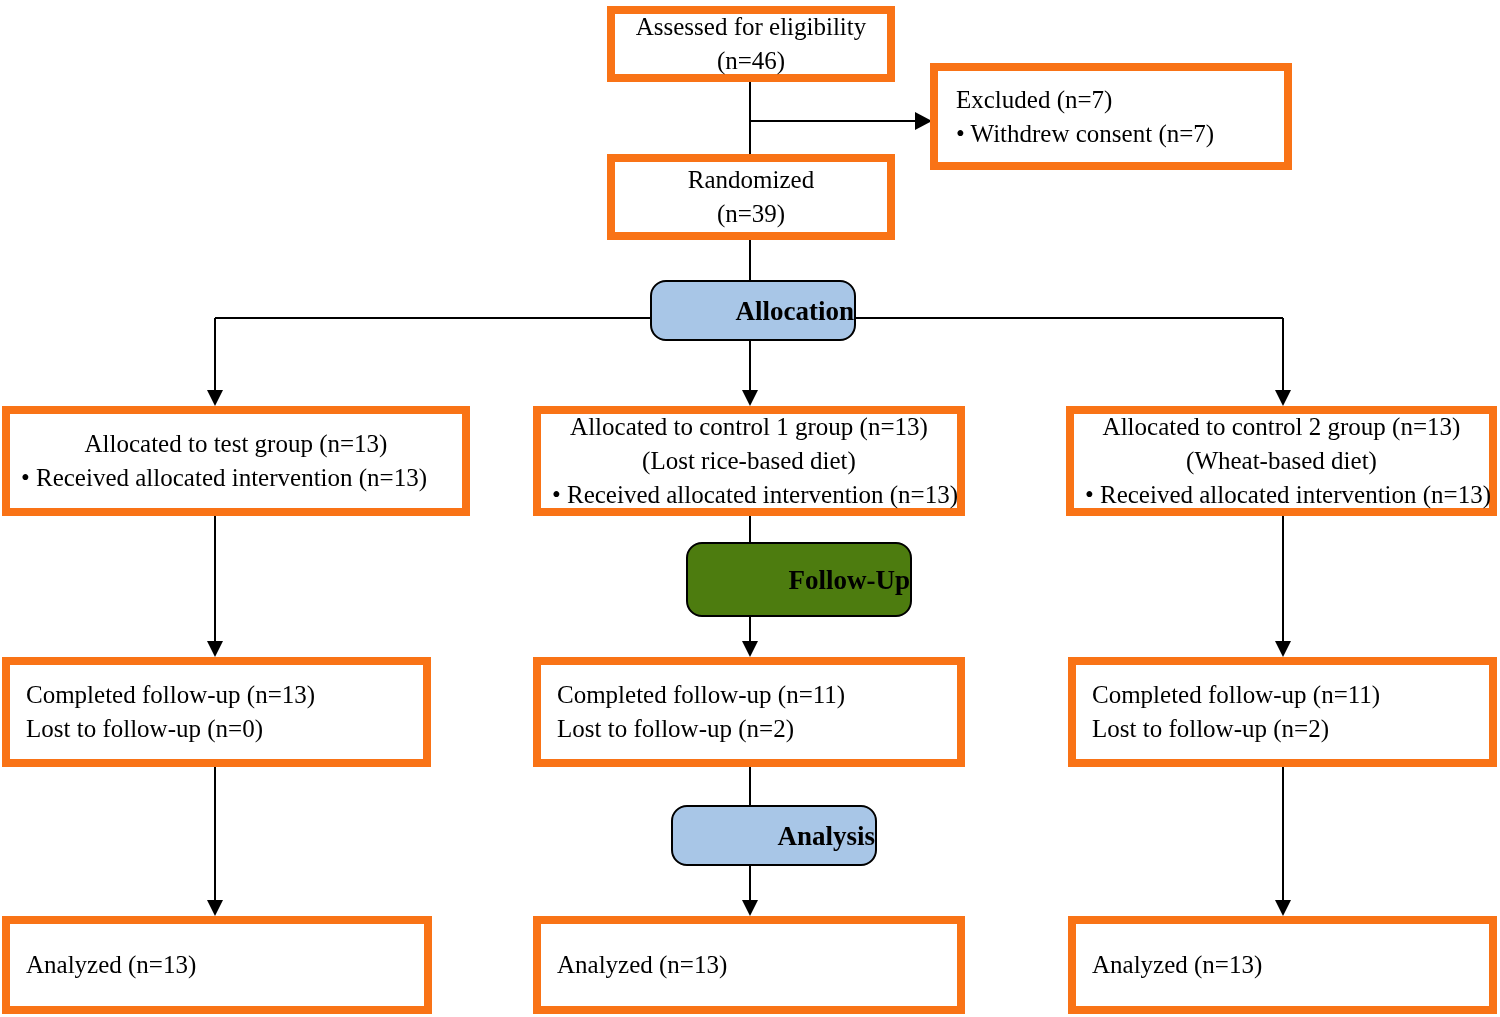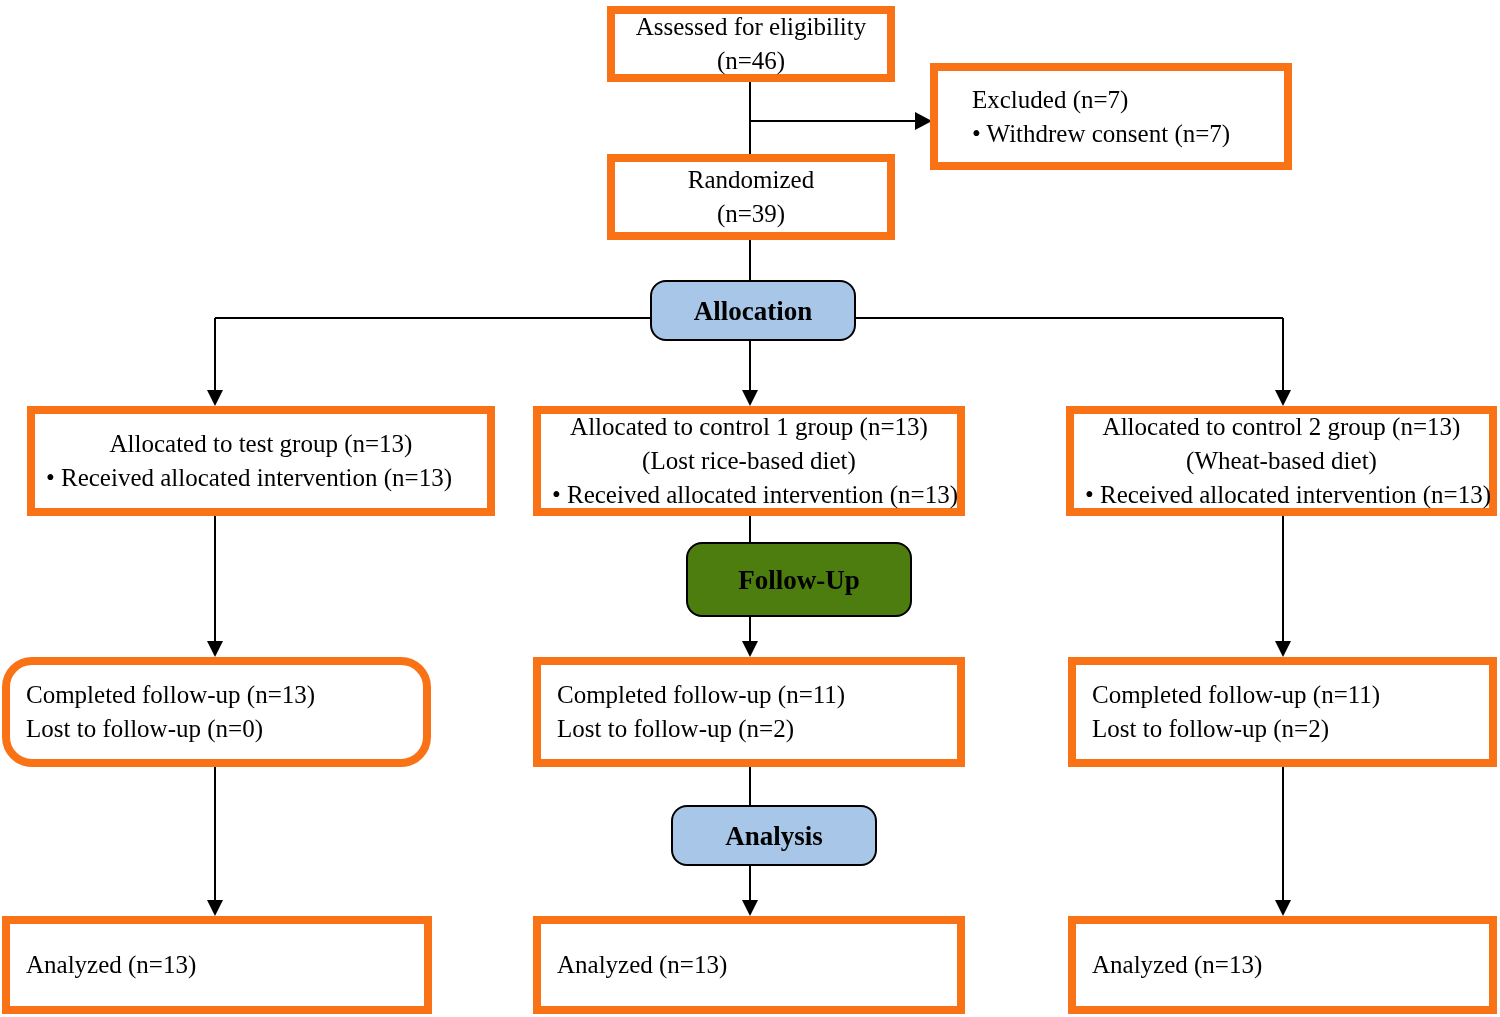--- a/index.html
+++ b/index.html
@@ -11,24 +11,24 @@
   svg.connectors{position:absolute;left:0;top:0;z-index:0;}
   .box{
     position:absolute;background:#ffffff;border:8px solid #f97316;
     box-sizing:border-box;display:flex;flex-direction:column;
     justify-content:center;z-index:1;
   }
   .box .ln{width:100%;}
   .tcenter{text-align:center;}
   .tleft{text-align:left;padding-left:16px;padding-right:6px;}
   .bullet-line{text-align:left;padding-left:11px;padding-right:4px;}
-  .excl{padding-left:34px;}
+  .excl{padding-left:18px;}
   .stage{
     position:absolute;border:2px solid #000;border-radius:16px;
-    display:flex;align-items:center;justify-content:center;
+    display:flex;align-items:center;justify-content:flex-end;
     font-weight:bold;font-size:27px;z-index:2;box-sizing:border-box;
   }
 </style>
 </head>
 <body>
 
 <div class="canvas">
 
   <svg class="connectors" width="1500" height="1017" viewBox="0 0 1500 1017">
     <g stroke="#000000" stroke-width="2" fill="none">
@@ -85,40 +85,40 @@
 
   <div class="box" style="left:607px;top:154px;width:288px;height:86px;">
     <div class="ln tcenter">Randomized</div>
     <div class="ln tcenter">(n=39)</div>
   </div>
 
   <div class="stage" style="left: 650px; top: 280px; width: 206px; height: 61px; background: rgb(168, 198, 231);">
     <span>Allocation</span>
   </div>
 
-  <div class="box" style="left:2px;top:406px;width:468px;height:110px;margin-left:25px;">
+  <div class="box" style="left:2px;top:406px;width:468px;height:110px;">
     <div class="ln tcenter">Allocated to test group (n=13)</div>
     <div class="ln bullet-line">• Received allocated intervention (n=13)</div>
   </div>
   <div class="box" style="left:533px;top:406px;width:432px;height:110px;">
     <div class="ln tcenter">Allocated to control 1 group (n=13)</div>
     <div class="ln tcenter">(Lost rice-based diet)</div>
     <div class="ln bullet-line">• Received allocated intervention (n=13)</div>
   </div>
   <div class="box" style="left:1066px;top:406px;width:431px;height:110px;">
     <div class="ln tcenter">Allocated to control 2 group (n=13)</div>
     <div class="ln tcenter">(Wheat-based diet)</div>
     <div class="ln bullet-line">• Received allocated intervention (n=13)</div>
   </div>
 
   <div class="stage" style="left: 650px; top: 542px; width: 226px; height: 75px; background: #4d7c0f; margin-left: 36px;">
     <span>Follow-Up</span>
   </div>
 
-  <div class="box" style="left:2px;top:657px;width:429px;height:110px;border-radius:30px;">
+  <div class="box" style="left:2px;top:657px;width:429px;height:110px;">
     <div class="ln tleft">Completed follow-up (n=13)</div>
     <div class="ln tleft">Lost to follow-up (n=0)</div>
   </div>
   <div class="box" style="left:533px;top:657px;width:432px;height:110px;">
     <div class="ln tleft">Completed follow-up (n=11)</div>
     <div class="ln tleft">Lost to follow-up (n=2)</div>
   </div>
   <div class="box" style="left:1068px;top:657px;width:429px;height:110px;">
     <div class="ln tleft">Completed follow-up (n=11)</div>
     <div class="ln tleft">Lost to follow-up (n=2)</div>

